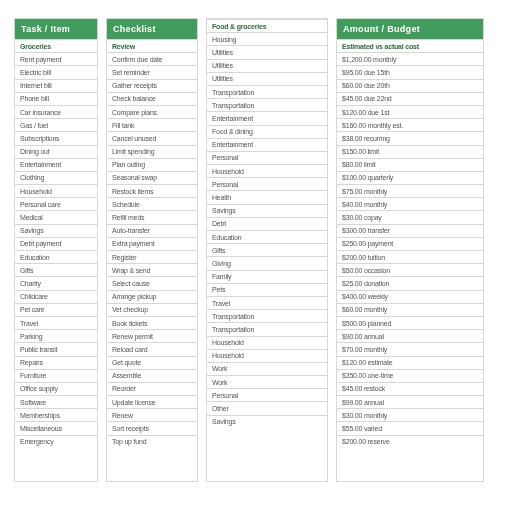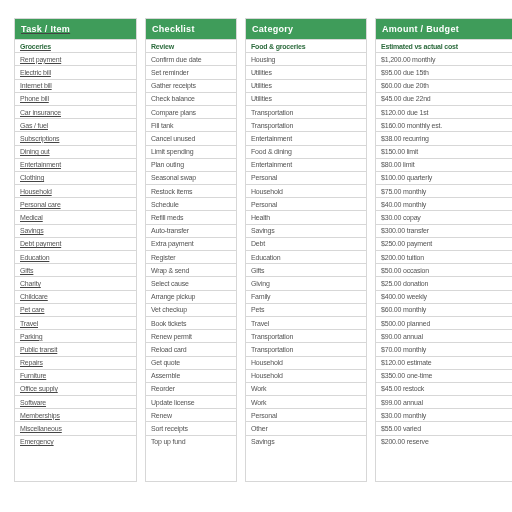--- a/index.html
+++ b/index.html
@@ -13,21 +13,21 @@
     padding: 18px 14px 30px 14px;
     display: flex;
     gap: 8px;
     overflow: hidden;
   }
   .col {
     flex: 0 0 auto;
     background: #fff;
     border: 1px solid #d7d7d7;
   }
-  .col-0 { width: 123px; text-decoration: underline; }
+  .col-0 { width: 84px; }
   .col-1 { width: 92px; }
   .col-2 { width: 122px; }
   .col-3 { width: 148px; }
   .hdr {
     background: #3f9c5a;
     color: #fff;
     font-size: 9px;
     font-weight: bold;
     padding: 5px 6px;
     letter-spacing: 0.3px;
@@ -123,21 +123,20 @@
       <div class="row">Assemble</div>
       <div class="row">Reorder</div>
       <div class="row">Update license</div>
       <div class="row">Renew</div>
       <div class="row">Sort receipts</div>
       <div class="row">Top up fund</div>
     </div>
 </div>
 
 <div class="col col-2">
-  <div class="hdr">Category</div>
   <div class="rows">
       <div class="row emph">Food &amp; groceries</div>
       <div class="row">Housing</div>
       <div class="row">Utilities</div>
       <div class="row">Utilities</div>
       <div class="row">Utilities</div>
       <div class="row">Transportation</div>
       <div class="row">Transportation</div>
       <div class="row">Entertainment</div>
       <div class="row">Food &amp; dining</div>

